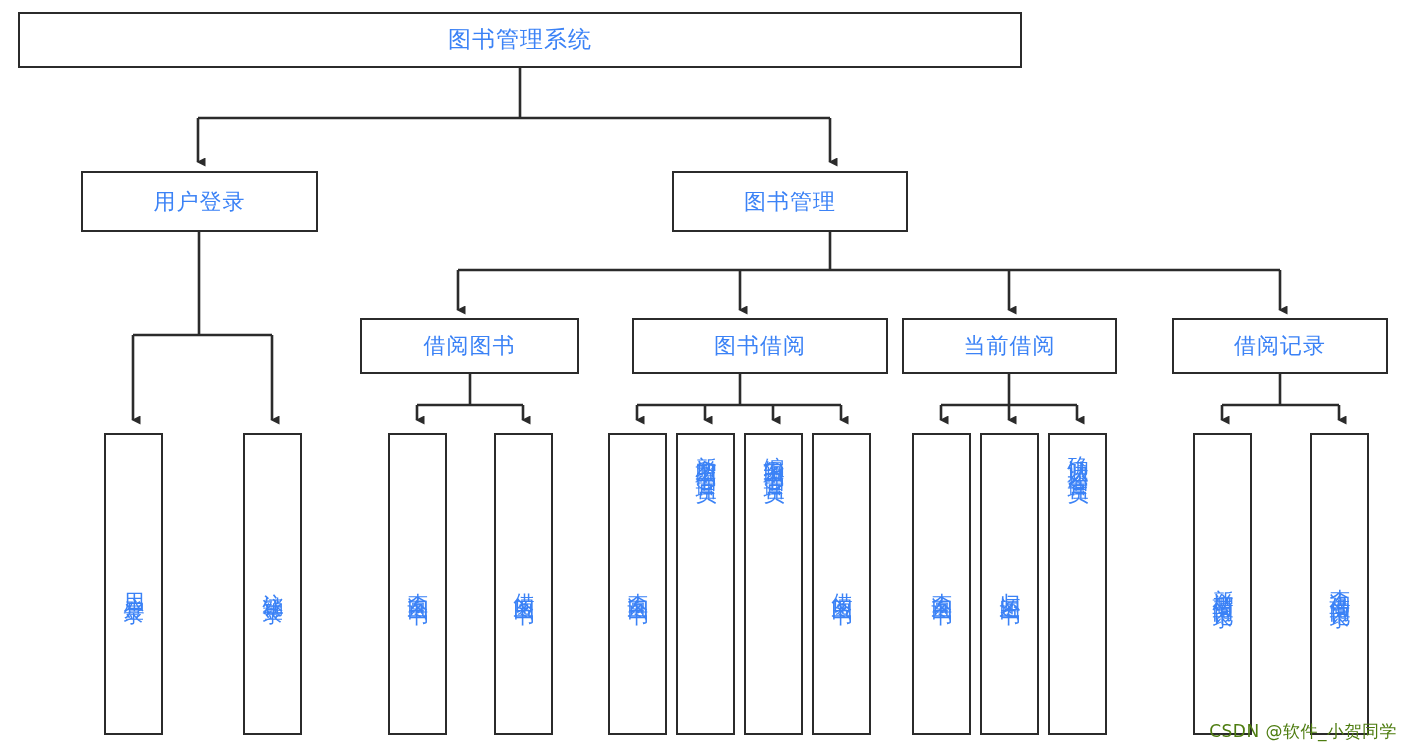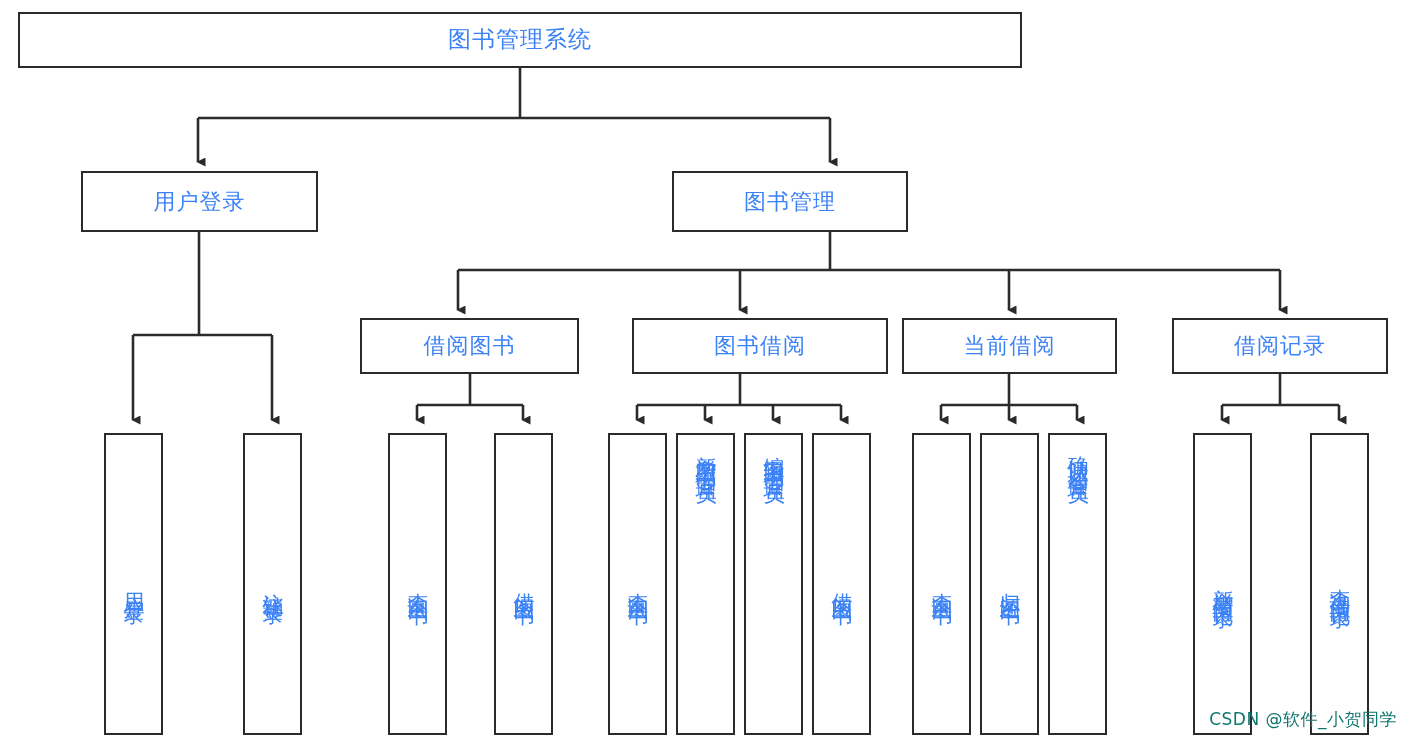--- a/index.html
+++ b/index.html
@@ -65,23 +65,23 @@
   }
   .node.leaf.centered .node-label {
     padding-top: 0;
   }
   .node.leaf.centered {
     align-items: center;
   }
   .watermark {
     position: absolute;
     right: 8px;
-    bottom: 16px;
+    bottom: 4px;
     font-size: 17px;
-    color: #0f766e;
+    color: #4d7c0f;
     white-space: nowrap;
     letter-spacing: 0.5px;
   }
 </style>
 </head>
 <body>
 
 <div id="canvas">
 
   <svg class="wires" viewBox="0 0 1405 747">

